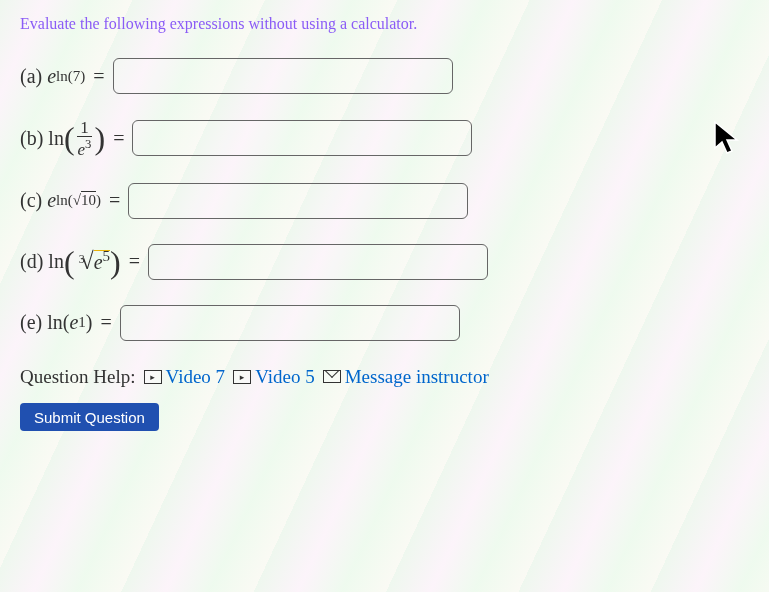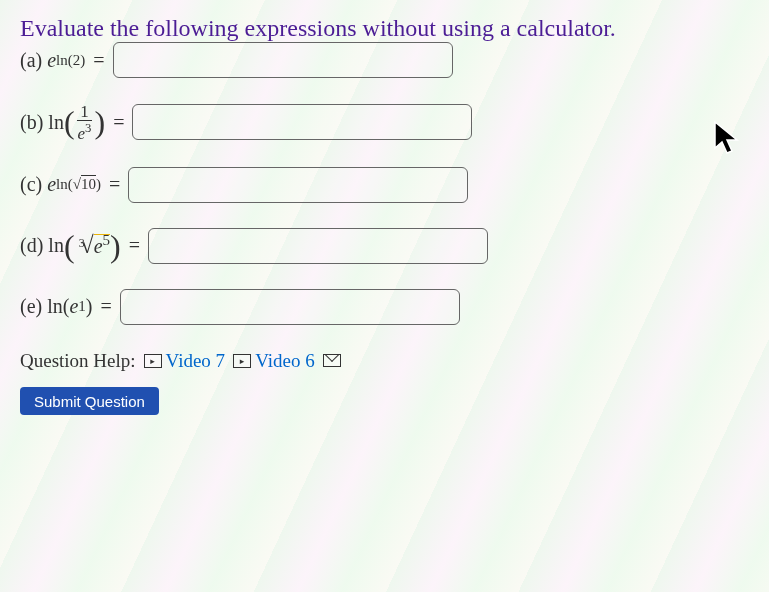--- a/index.html
+++ b/index.html
@@ -15,22 +15,23 @@
           rgba(200,230,200,0.3) 0px, 
           rgba(240,200,230,0.2) 40px, 
           rgba(200,240,200,0.3) 80px,
           rgba(230,230,200,0.2) 120px);
       width: 769px;
       height: 592px;
       padding: 15px 20px;
       position: relative;
     }
     .prompt {
-      font-size: 24px;
-      color: #4c1d95;
+      font-size: 16px;
+      color: #8b5cf6;
+      margin-bottom: 25px;
     }
     .question-row {
       display: flex;
       align-items: center;
       margin-bottom: 25px;
       font-size: 20px;
       color: #333;
     }
     .label {
       margin-right: 5px;
@@ -152,21 +153,21 @@
 
 
 
 <div class="prompt">Evaluate the following expressions without using a calculator.</div>
 
 
 <div class="question-row">
   <span class="label">(a)</span>
   <span class="expr">
     <i><span>e</span></i>
-      <sup>ln(2)</sup>
+      <sup>ln(7)</sup>
   </span>
   <span class="eq">=</span>
   <input type="text" class="answer-box answer-box-short" value="" style="">
 </div>
 
 
 <div class="question-row">
   <span class="label">(b)</span>
   <span class="expr">
     <span>ln</span>
@@ -217,24 +218,25 @@
 
 
 <div class="help-row">
   <span>Question Help:</span>
   <span class="video-link">
     <span class="icon-box">▸</span>
     <span>Video 7</span>
   </span>
   <span class="video-link">
     <span class="icon-box">▸</span>
-    <span>Video 6</span>
+    <span>Video 5</span>
   </span>
   <span class="msg-link">
     <span class="envelope-icon"></span>
+    <span>Message instructor</span>
   </span>
 </div>
 
 <button class="submit-btn">Submit Question</button>
 
 
 <svg class="cursor" width="32" height="40" viewBox="0 0 32 40">
   <path d="M 3 2 L 3 28 L 10 22 L 15 33 L 20 31 L 15 20 L 25 20 Z" fill="#000" stroke="#fff" stroke-width="1.5"></path>
 </svg>
 

